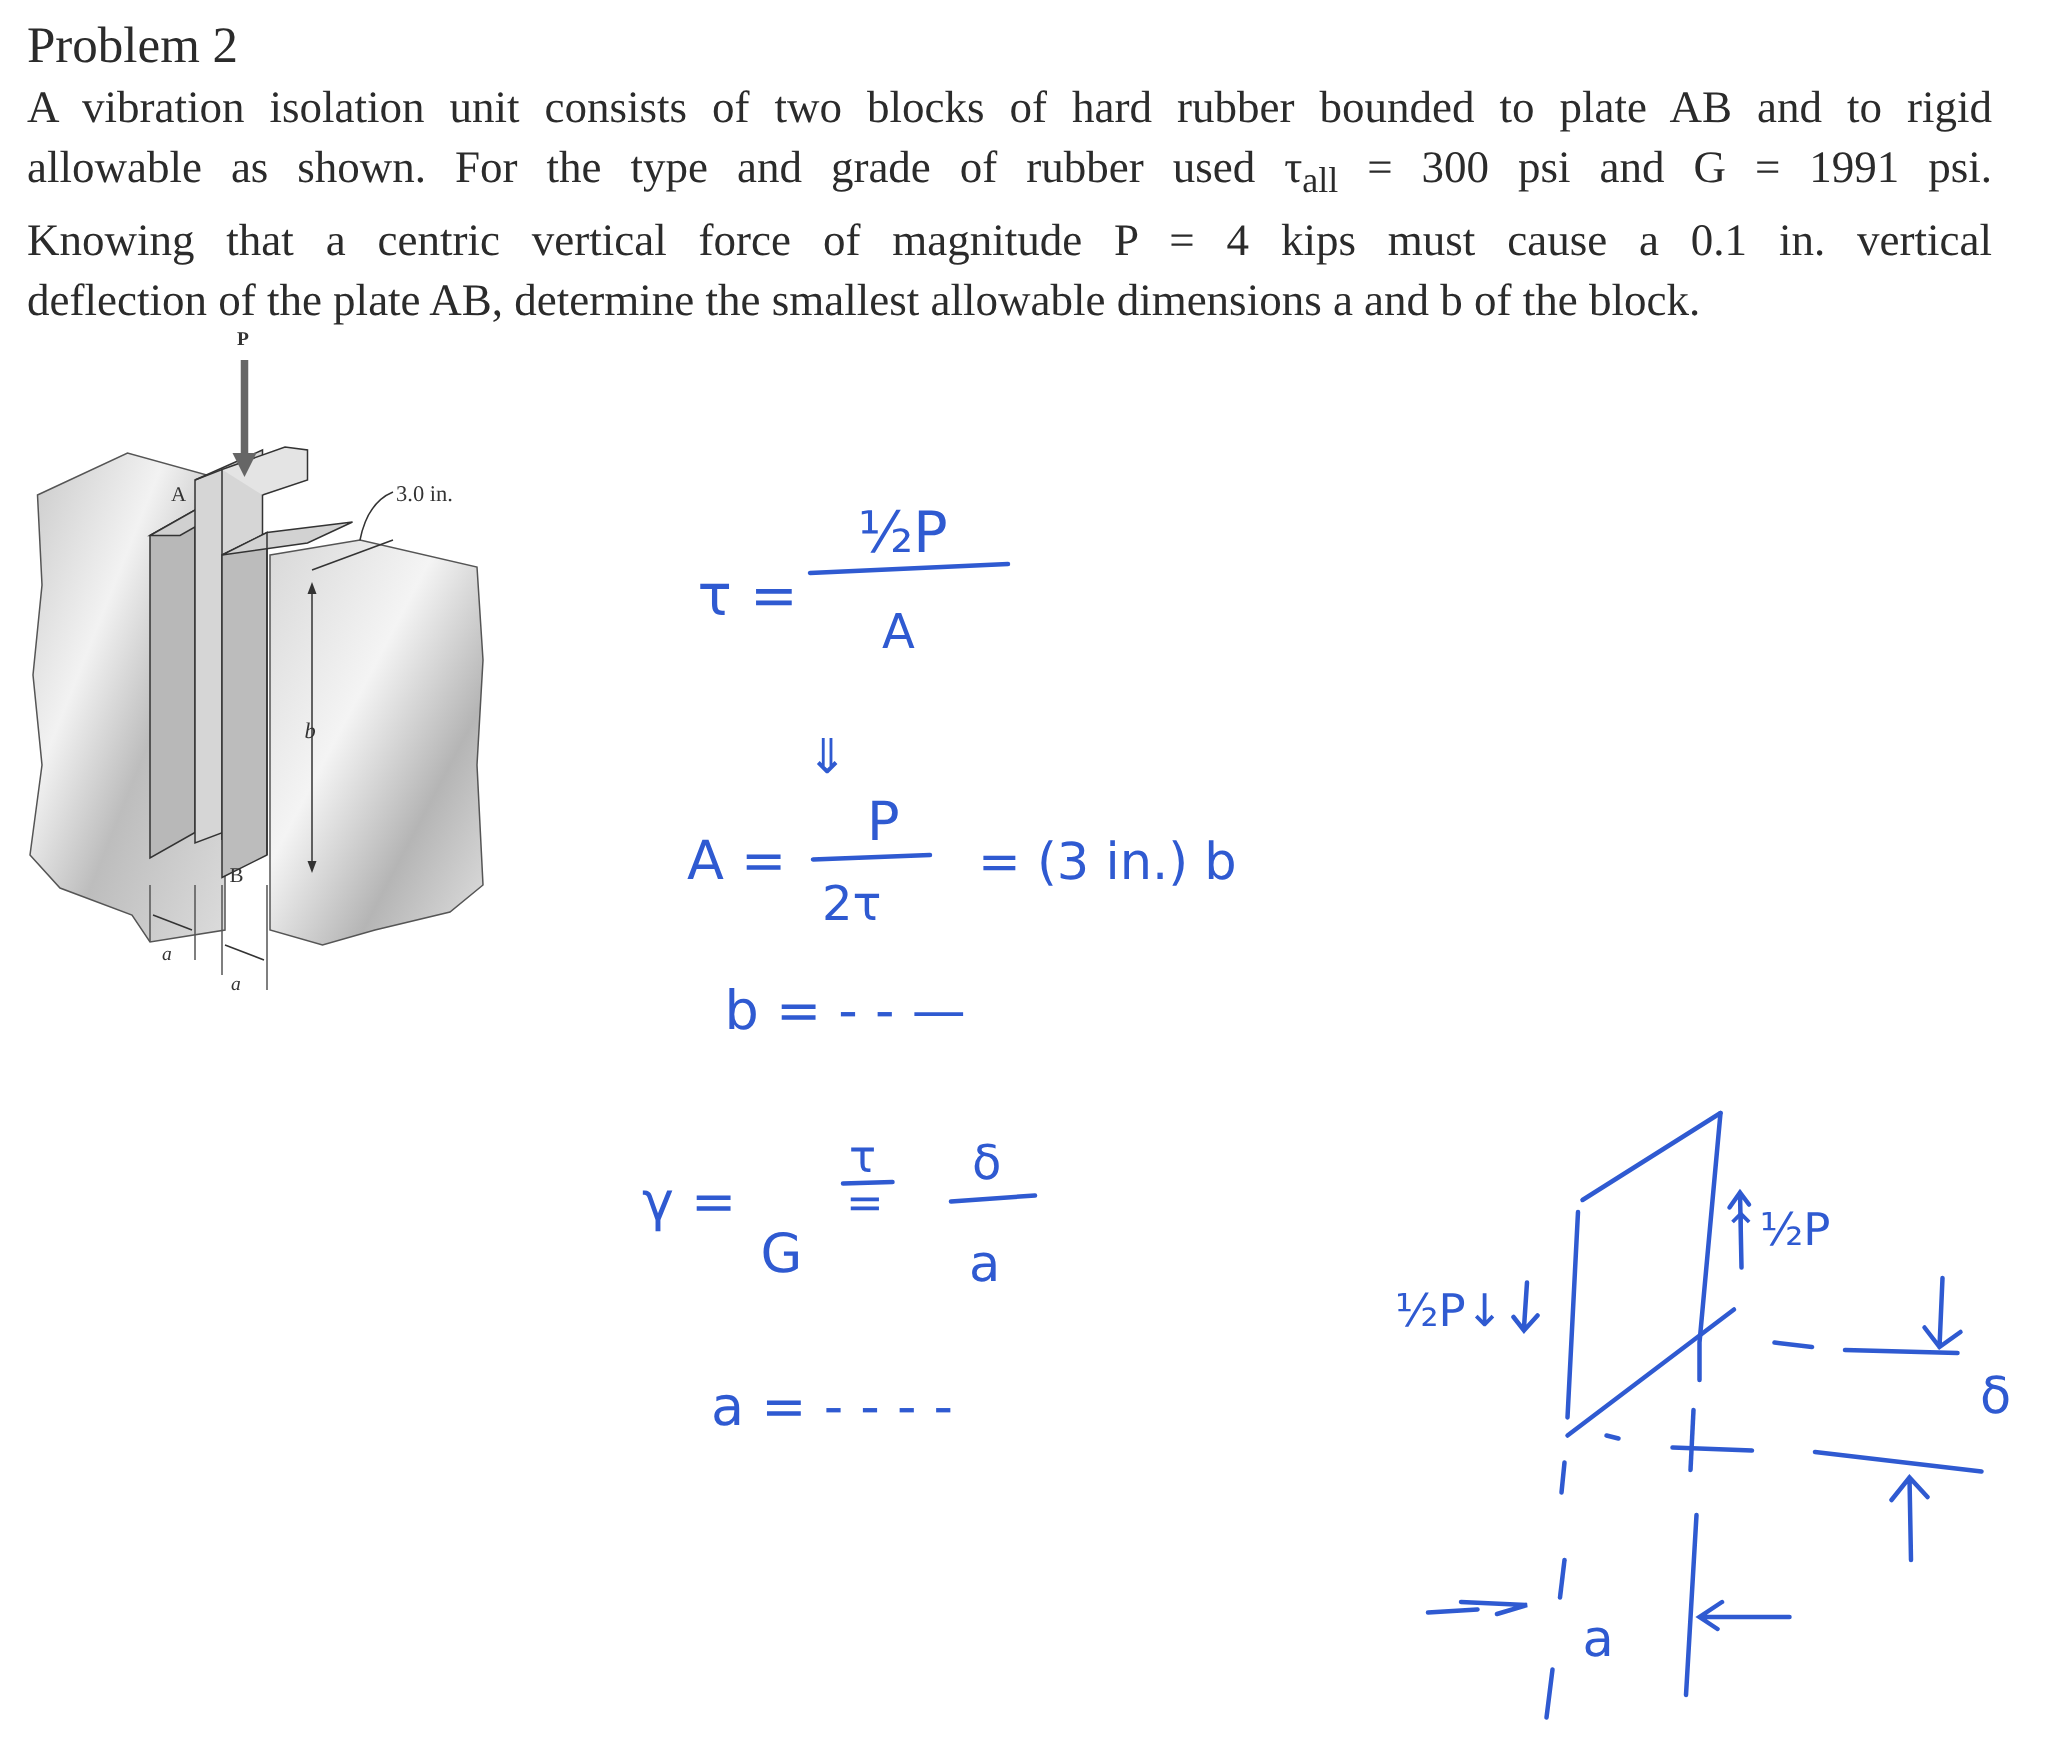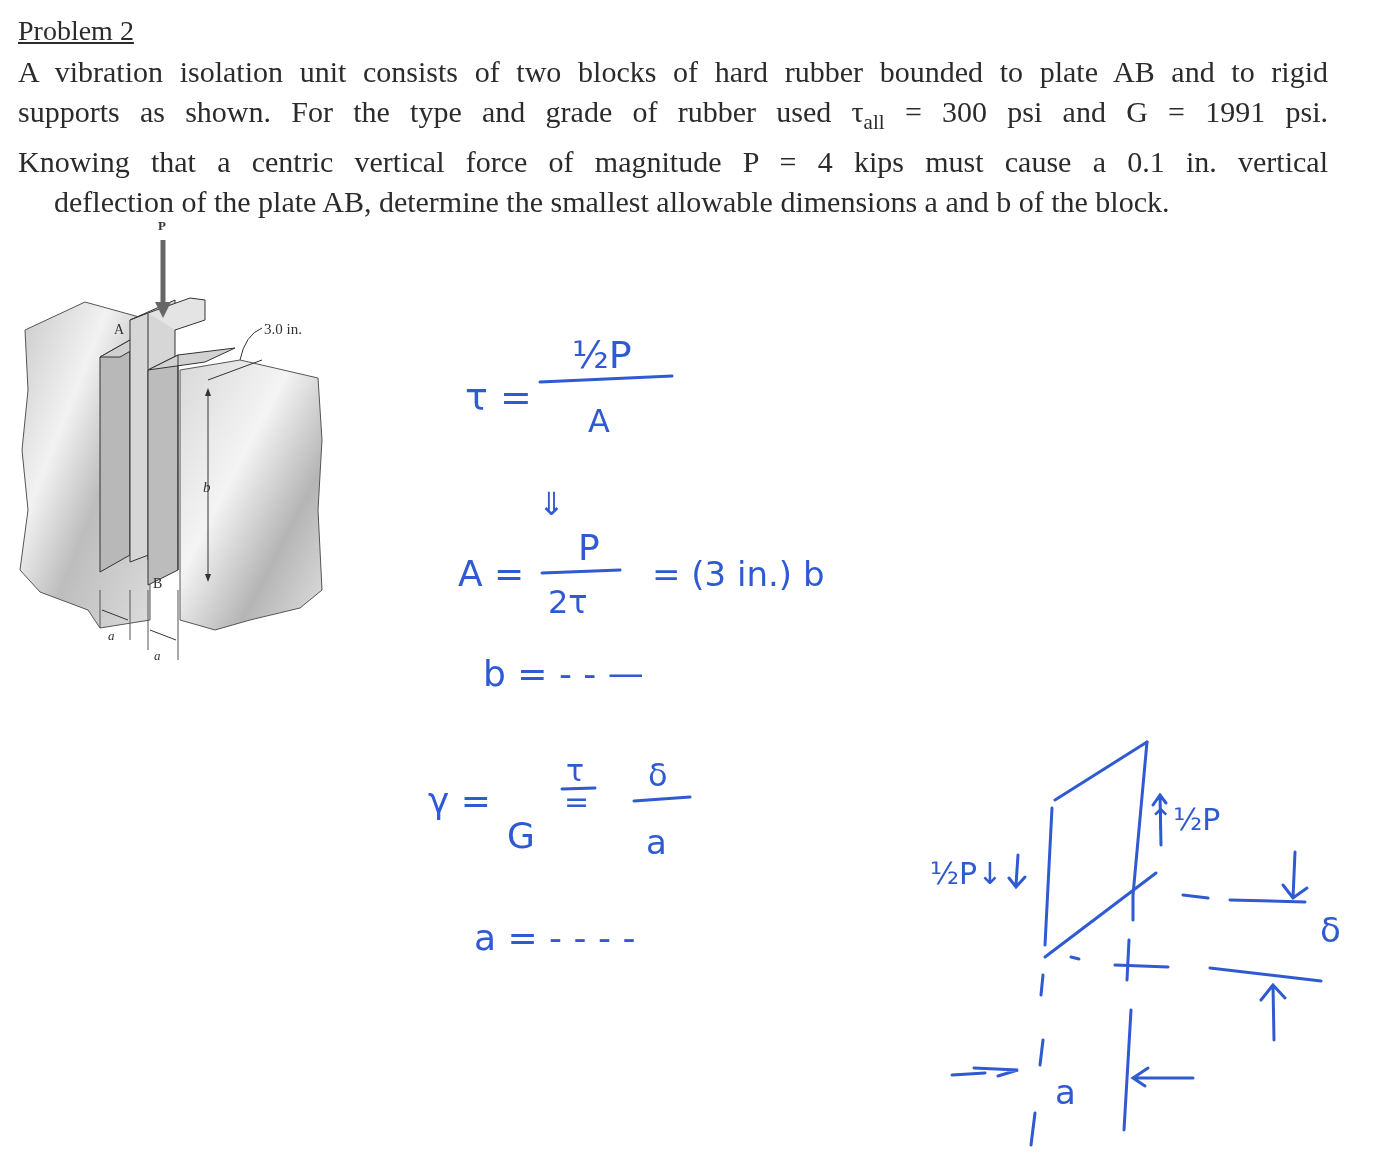--- a/index.html
+++ b/index.html
@@ -1,36 +1,36 @@
 <!DOCTYPE html>
 <html><head>
 <meta charset="utf-8">
 <style>
   html, body { margin:0; padding:0; background:#ffffff; }
   body { width:1380px; height:1163px; position:relative; overflow:hidden;
          font-family:"Liberation Serif","DejaVu Serif",serif; color:#2b2b2b; }
-  .problem-title { position:absolute; left:18px; top:12px; font-size:28px; line-height:38px;text-decoration:underline; }
+  .problem-title { position:absolute; left:18px; top:12px; font-size:34px; line-height:38px; }
   .problem-text { position:absolute; left:18px; top:52px; width:1310px; font-size:30px; line-height:39.5px;
                   text-align:justify;font-family:Liberation Serif, serif; }
   .problem-text .line { display:block; text-align-last:justify; white-space:nowrap; }
-  .problem-text .line.last { text-align-last:left;margin-left:36px; }
-  .sub { font-size:21px; vertical-align:-7px; }
+  .problem-text .line.last { text-align-last:left; }
+  .sub { font-size:24px; vertical-align:-7px; }
   .figure { position:absolute; left:0; top:210px; width:340px; height:460px; }
   .ink { position:absolute; left:0; top:0; width:1380px; height:1163px; pointer-events:none; }
   .hw { font-family:"DejaVu Sans",sans-serif; fill:#2f5ad1; }
   .fig-label { font-family:"Liberation Serif",serif; fill:#333; }
 </style>
 </head>
 <body>
 
 <div class="problem-title">Problem 2</div>
 
 <div class="problem-text">
   <span class="line">A vibration isolation unit consists of two blocks of hard rubber bounded to plate AB and to rigid</span>
-  <span class="line"><span>supports as shown. For the type and grade of rubber used</span>&nbsp;<span>τ</span><span class="sub">all</span>&nbsp;<span>= 300 psi  and  G = 1991 psi.</span></span>
+  <span class="line"><span>allowable as shown. For the type and grade of rubber used</span>&nbsp;<span>τ</span><span class="sub">all</span>&nbsp;<span>= 300 psi  and  G = 1991 psi.</span></span>
   <span class="line">Knowing that a centric vertical force of magnitude  P = 4 kips  must cause a 0.1 in. vertical</span>
   <span class="line last">deflection of the plate AB, determine the smallest allowable dimensions a and b of the block.</span>
 </div>
 
 <svg class="figure" viewBox="0 0 340 460" xmlns="http://www.w3.org/2000/svg">
   <defs>
     <linearGradient id="g1" x1="0" y1="0" x2="1" y2="1">
       <stop offset="0" stop-color="#c9c9c9"></stop>
         <stop offset="0.35" stop-color="#f2f2f2"></stop>
       <stop offset="0.6" stop-color="#bdbdbd"></stop>

